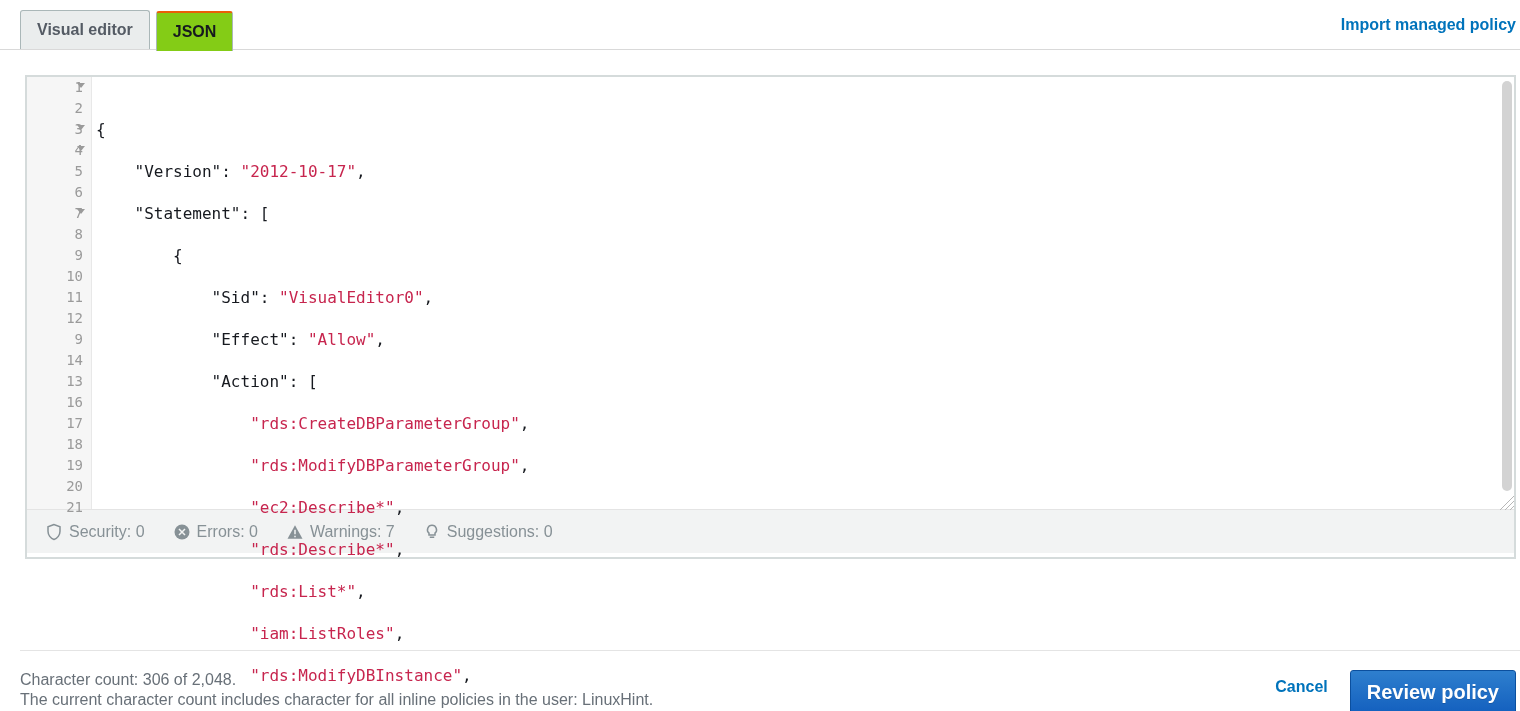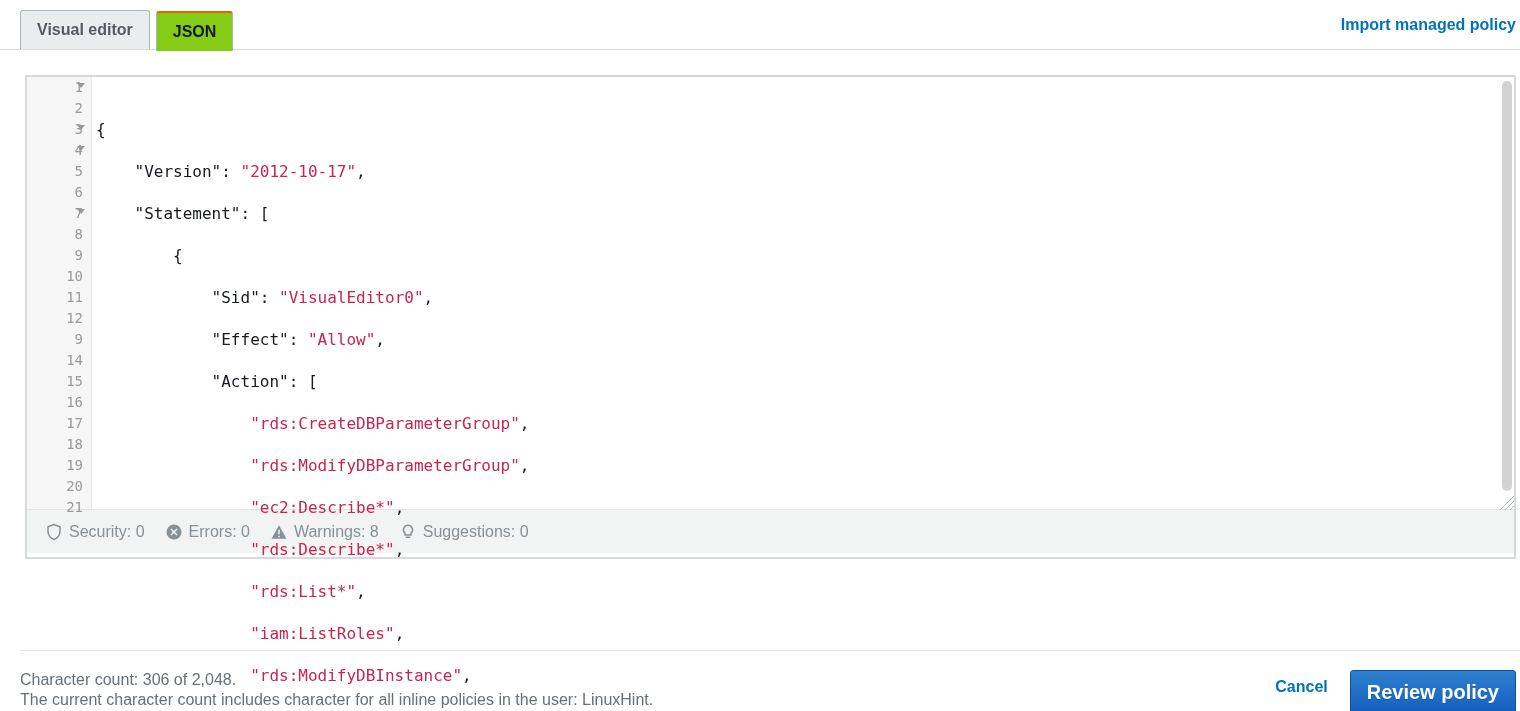--- a/index.html
+++ b/index.html
@@ -137,21 +137,21 @@
     position:absolute;
     right:0; bottom:0;
     width:14px; height:14px;
     cursor:nwse-resize;
   }
   .resize-handle svg { width:14px;height:14px; }
   
   .status-strip {
     display:flex;
     align-items:center;
-    gap:20px;
+    gap:28px;
     height:43px;
     background:#f2f3f3;
     border-top:1px solid #e4e4e4;
     padding-left:18px;
     color:#879196;
     font-size:16px;
   }
   .status-strip .item { display:flex;align-items:center;gap:6px; }
   .status-strip svg { width:18px;height:18px;fill:#879196; }
   
@@ -218,21 +218,21 @@
       <div class="gutter-row"><span>5</span></div>
       <div class="gutter-row"><span>6</span></div>
       <div class="gutter-row"><span>7</span><span class="fold"></span></div>
       <div class="gutter-row"><span>8</span></div>
       <div class="gutter-row"><span>9</span></div>
       <div class="gutter-row"><span>10</span></div>
       <div class="gutter-row"><span>11</span></div>
       <div class="gutter-row"><span>12</span></div>
       <div class="gutter-row"><span>9</span></div>
       <div class="gutter-row"><span>14</span></div>
-      <div class="gutter-row"><span>15</span></div>
+      <div class="gutter-row"><span>13</span></div>
       <div class="gutter-row"><span>16</span></div>
       <div class="gutter-row"><span>17</span></div>
       <div class="gutter-row"><span>18</span></div>
       <div class="gutter-row"><span>19</span></div>
       <div class="gutter-row"><span>20</span></div>
       <div class="gutter-row"><span>21</span></div>
     </div>
     <div class="code">
       <div class="sel-line"></div>
 <div class="row"><span class="punc">{</span></div>
@@ -278,21 +278,21 @@
           <path d="M8 8l8 8M16 8l-8 8" stroke="#f2f3f3" stroke-width="2"></path>
         </svg>
       <span>Errors: 0</span>
     </div>
     <div class="item">
       <svg viewBox="0 0 24 24">
           <path d="M12 3 L22 21 H2 Z" fill="#879196"></path>
           <rect x="11" y="9" width="2" height="6" fill="#f2f3f3"></rect>
           <rect x="11" y="17" width="2" height="2" fill="#f2f3f3"></rect>
         </svg>
-      <span>Warnings: 8</span>
+      <span>Warnings: 7</span>
     </div>
     <div class="item">
       <svg viewBox="0 0 24 24">
           <path d="M12 3a6 6 0 00-4 10.5V16h8v-2.5A6 6 0 0012 3z" fill="none" stroke="#879196" stroke-width="2"></path>
           <rect x="9" y="18" width="6" height="2" fill="#879196"></rect>
         </svg>
       <span>Suggestions: 0</span>
     </div>
   </div>
 </div>

